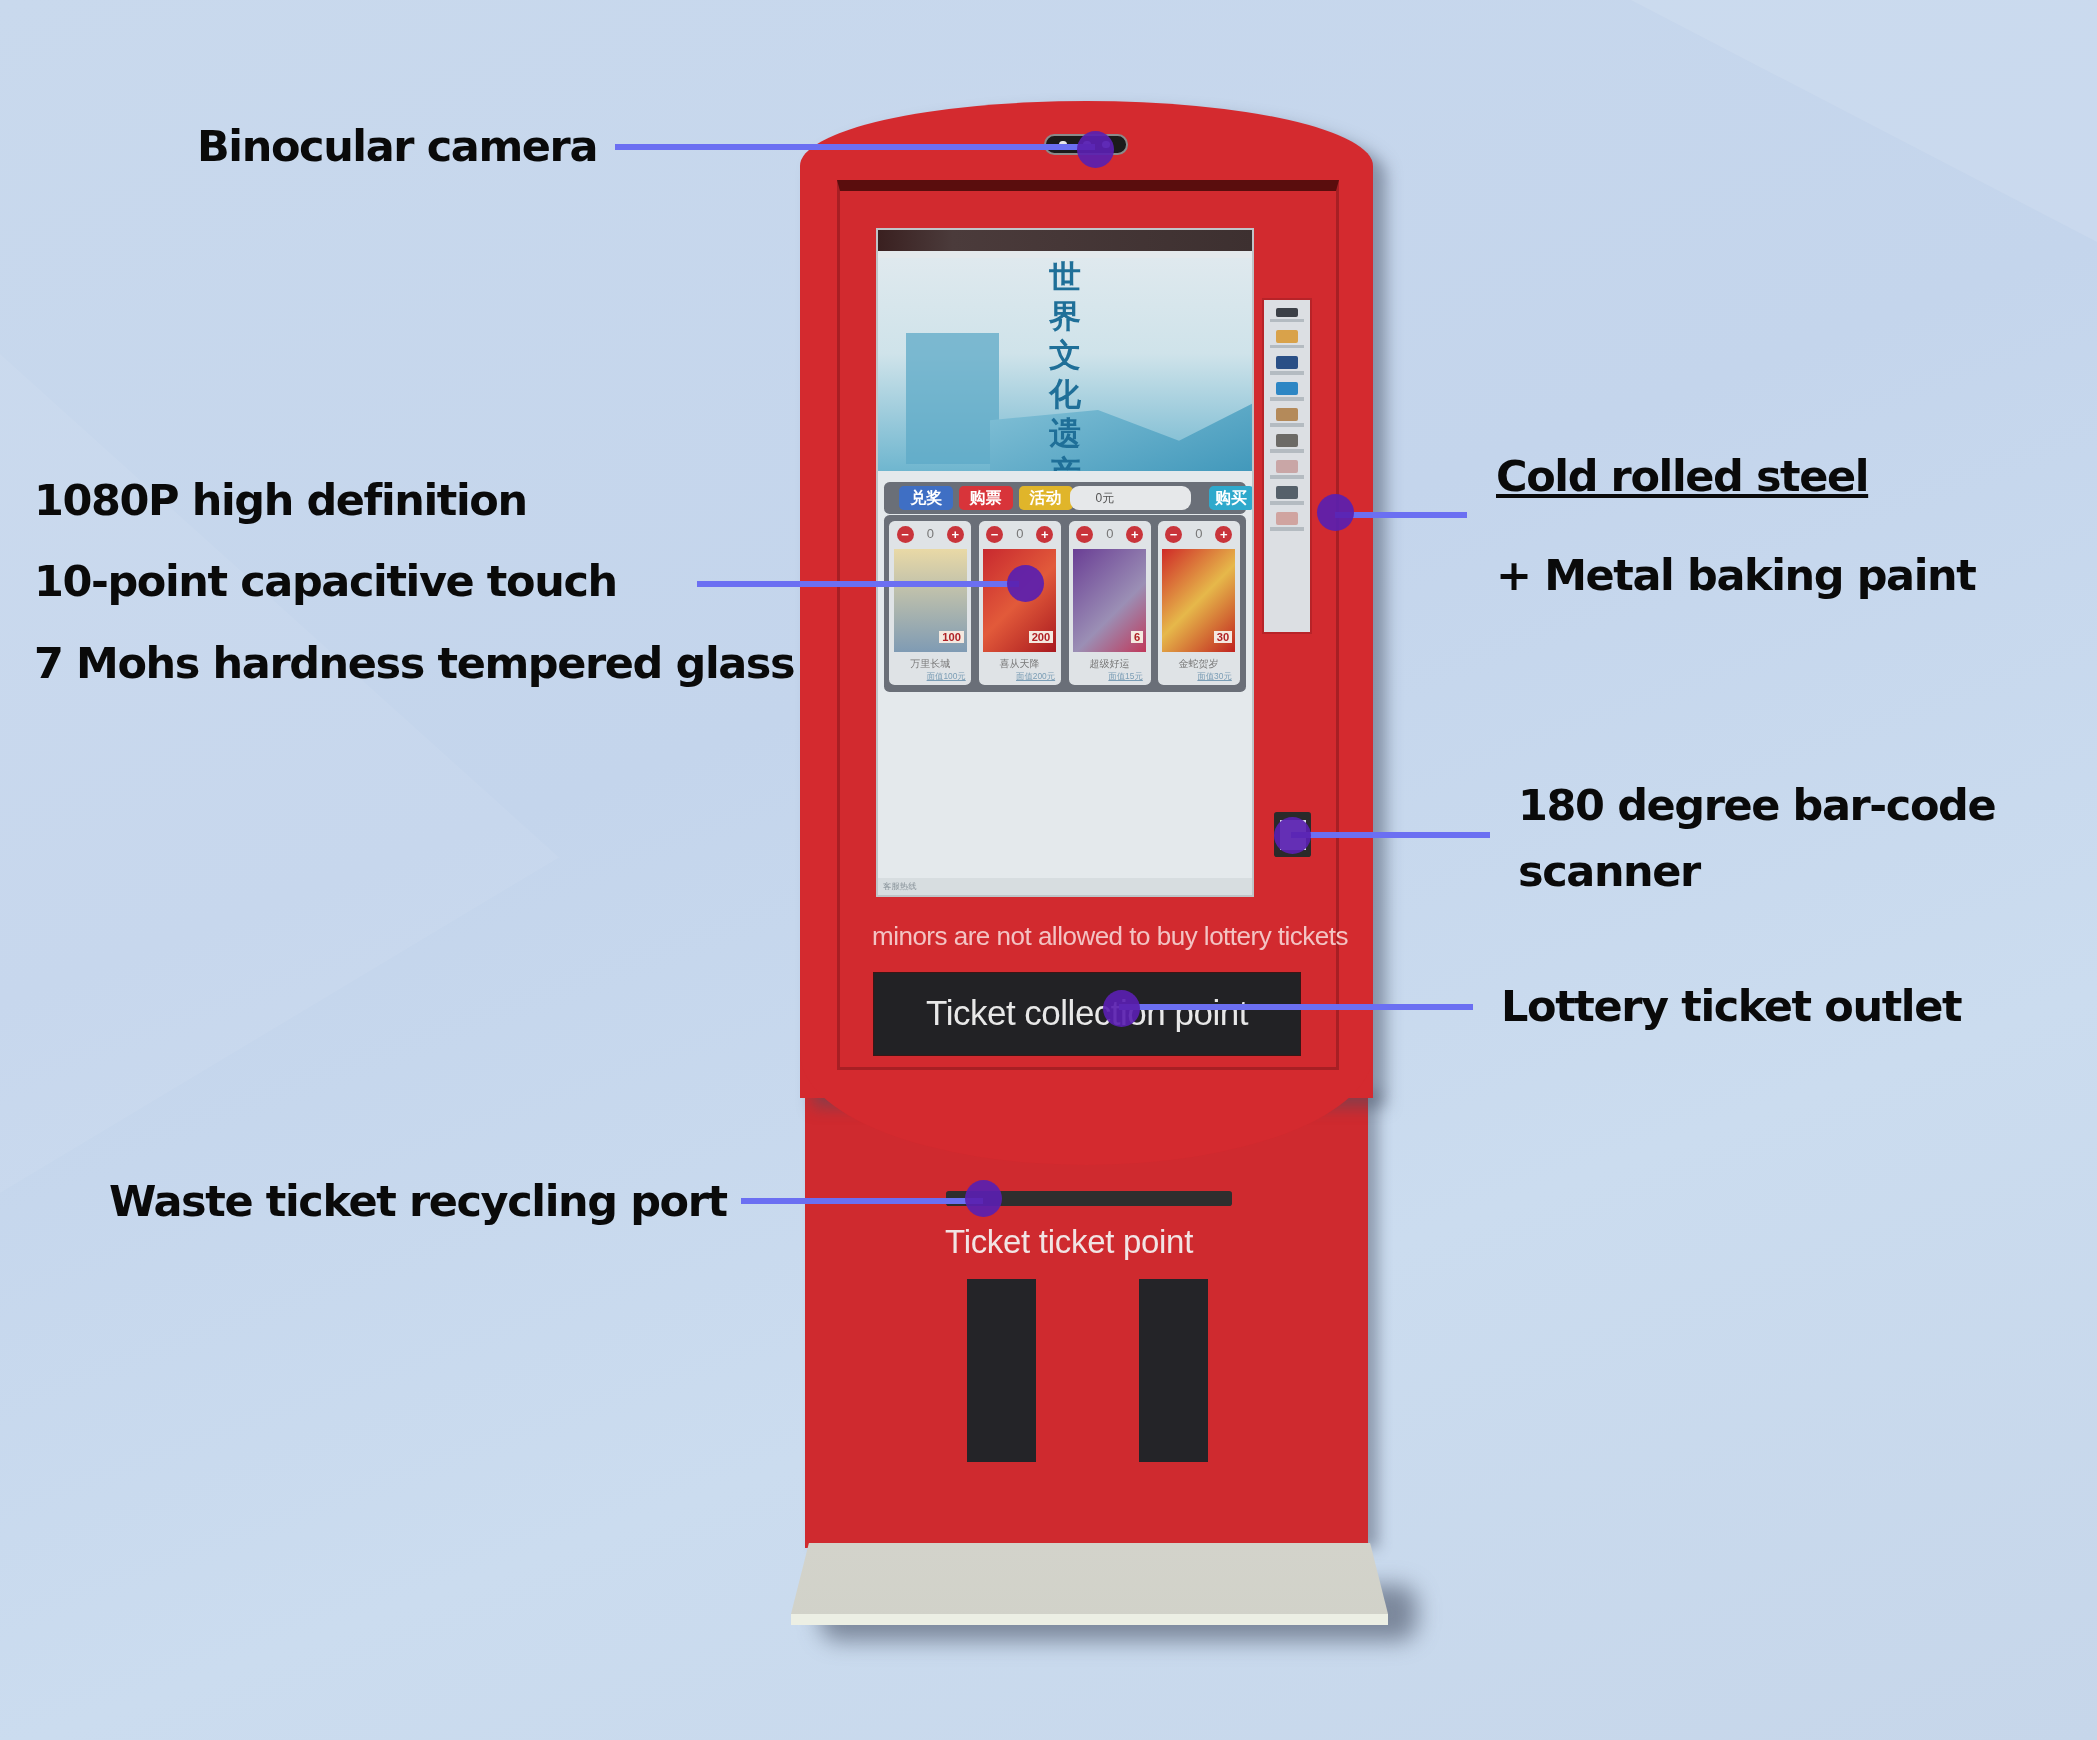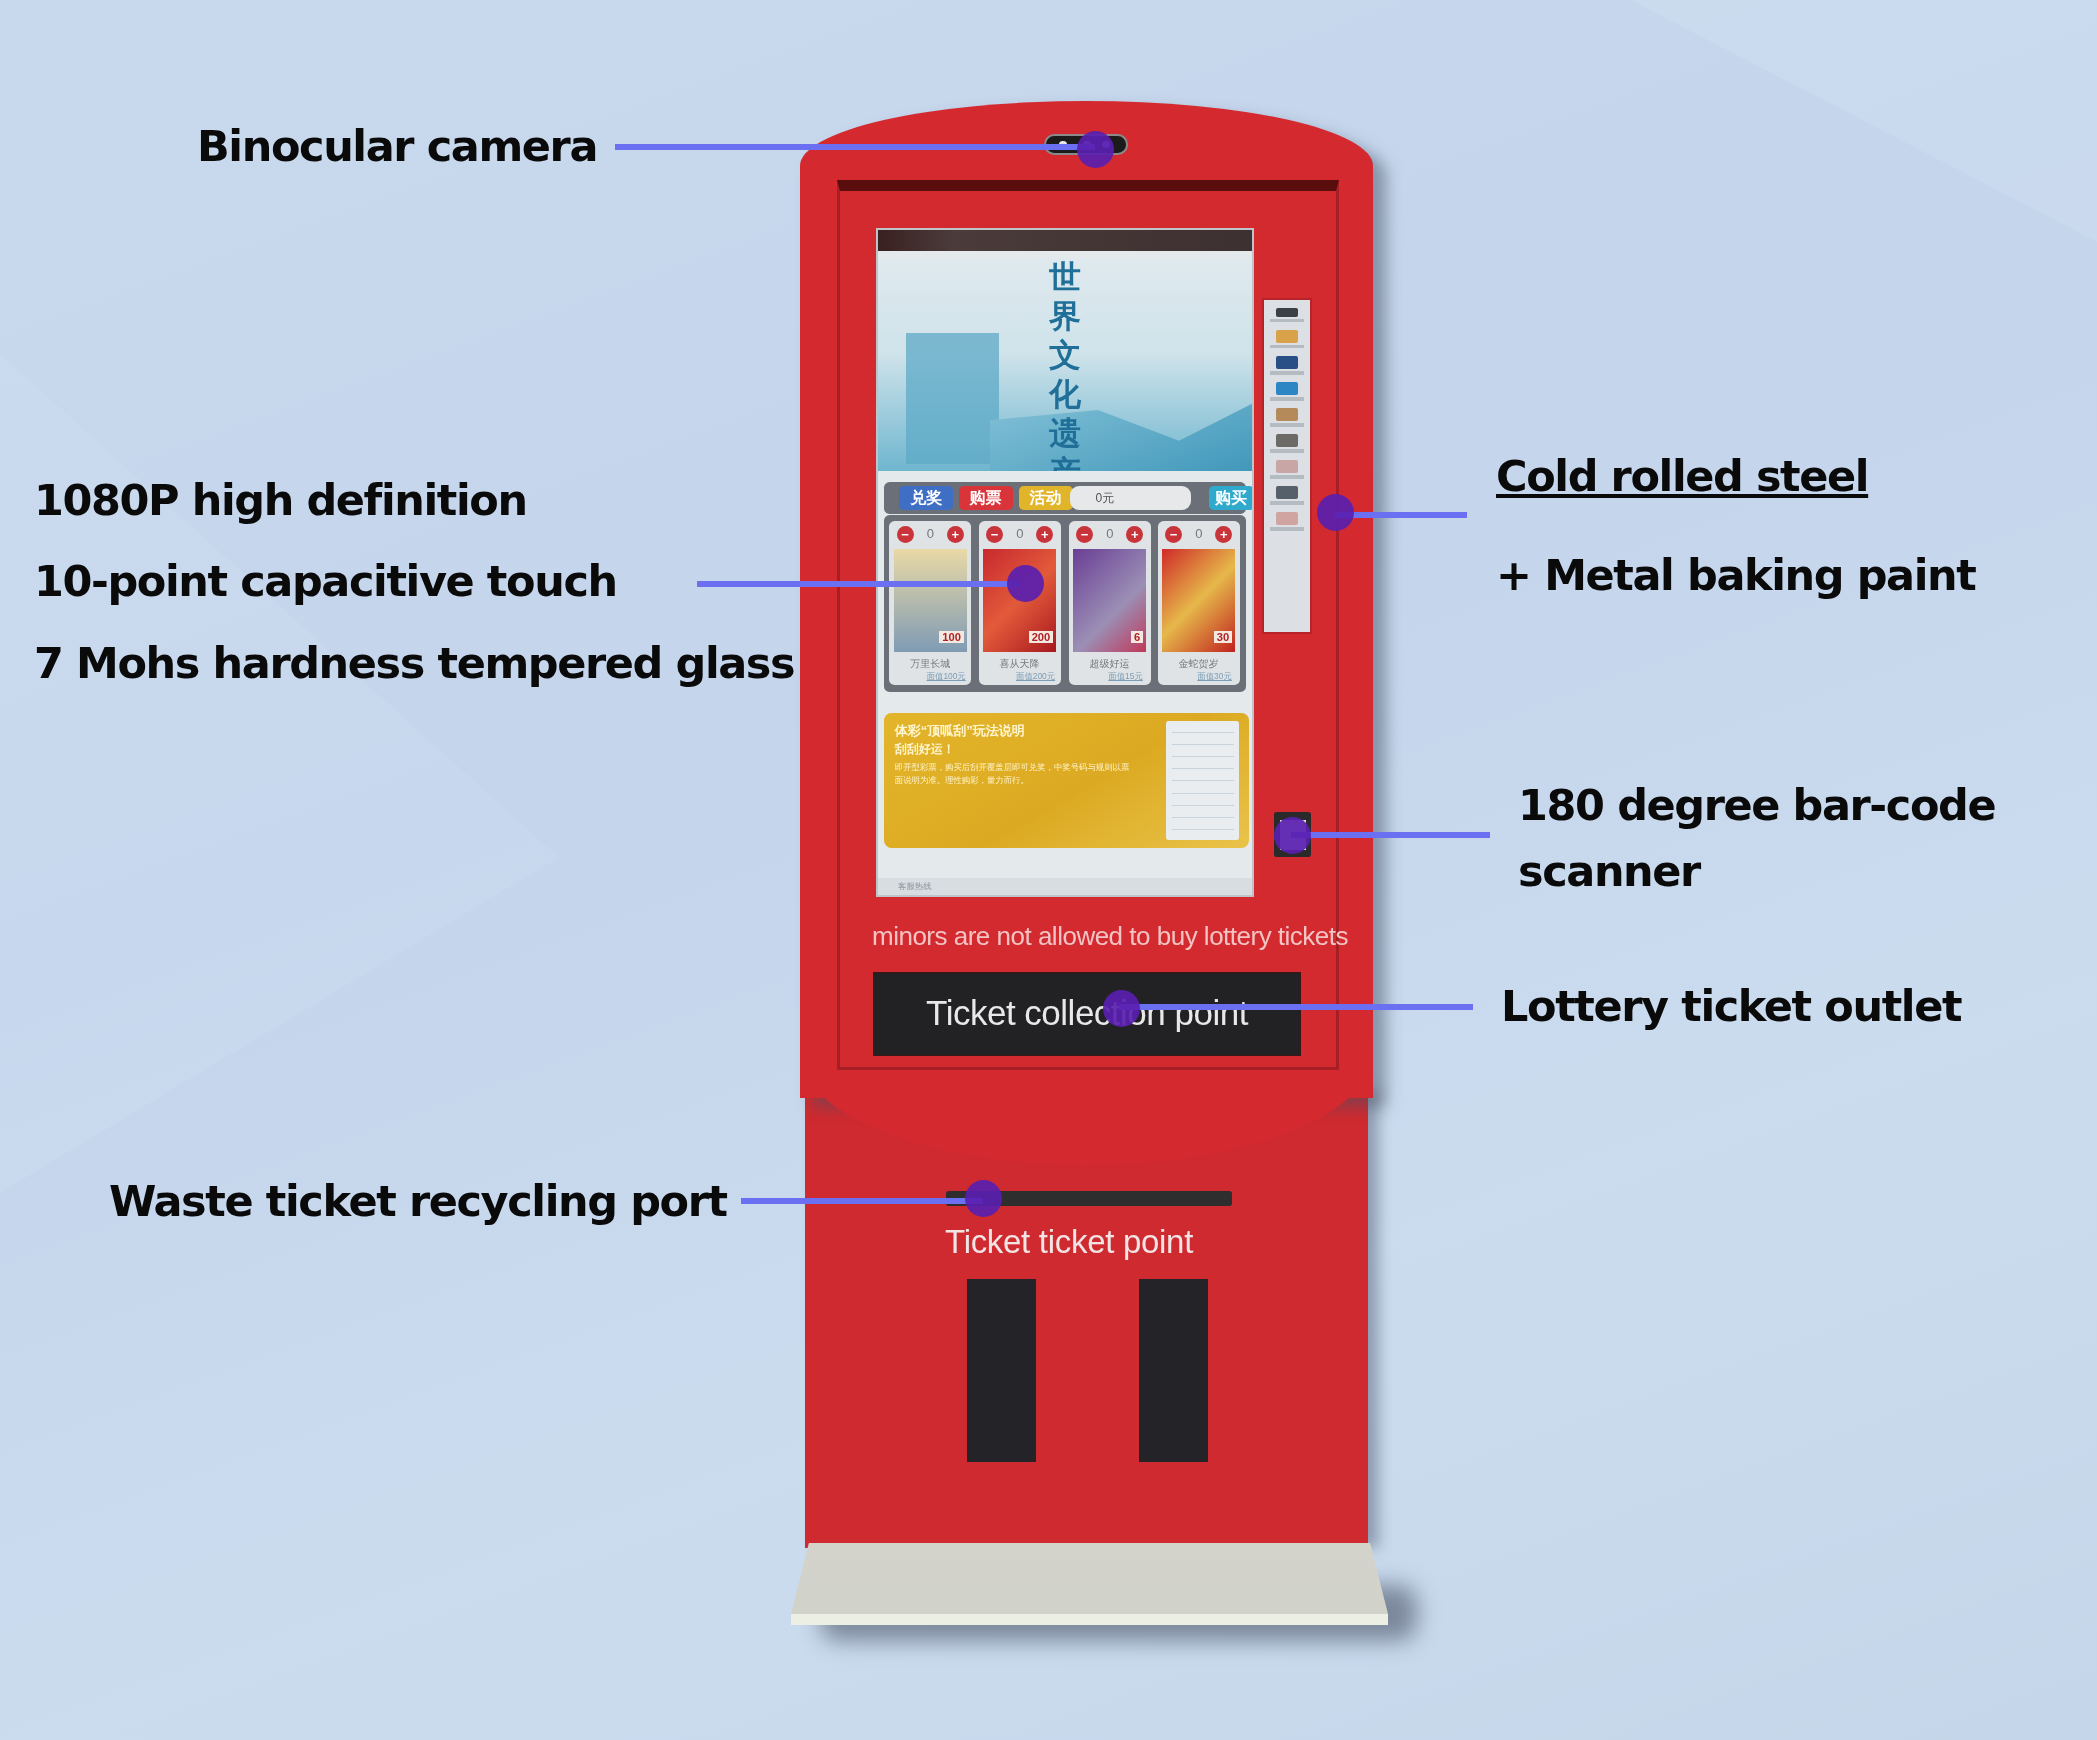--- a/index.html
+++ b/index.html
@@ -58,21 +58,21 @@
   .ticket-art { position:absolute; left:4.7px; top:28px; width:73px; height:103px; }
   .price { position:absolute; right:7.5px; top:110px; font-size:11.2px; font-weight:bold; color:#b02226; background:#f4e9e0; padding:0 2.8px; }
   .card-name { position:absolute; left:0; top:136px; width:100%; text-align:center; font-size:10px; color:#777; }
   .card-sub { position:absolute; left:16px; top:150px; width:100%; text-align:center; font-size:8.4px; color:#7a9db5;text-decoration:underline; }
   .promo { position:absolute; left:5.6px; top:483px; width:365px; height:135px; border-radius:7.5px; background:linear-gradient(150deg,#e3b52a 0%, #dcaa22 55%, #e9c34a 100%); }
   .promo-title { position:absolute; left:11.2px; top:9.3px; font-size:13px; color:#fff6d0; font-weight:bold; }
   .promo-sub { position:absolute; left:11.2px; top:28px; font-size:12px; color:#fff6d0; font-weight:bold; }
   .promo-body { position:absolute; left:11.2px; top:48px; width:242px; font-size:8.4px; line-height:13px; color:#fff3c8; }
   .promo-table { position:absolute; right:9.3px; top:7.5px; width:73px; height:119px; background:#e9edf0; border-radius:2.8px; }
   .promo-row { height:9.3px; margin:1.9px 5.6px; border-bottom:0.9px solid #c9d3dc; font-size:6.5px; color:#7f8f9e; }
-  .screen-footer { position:absolute; left:0; bottom:0; width:100%; height:17px; background:#d7dde0; font-size:8.4px; color:#8a949b; line-height:17px; padding-left:20px; box-sizing:border-box; }
+  .screen-footer { position:absolute; left:0; bottom:0; width:100%; height:17px; background:#d7dde0; font-size:8.4px; color:#8a949b; line-height:17px; padding-left:5px; box-sizing:border-box; }
   .side-strip { position:absolute; left:1262px; top:298px; width:50px; height:336px; background:#dcdfe3; border:2.8px solid #b72328; box-sizing:border-box; }
   .strip-icon { width:22.4px; height:13px; margin:7.5px auto 1.9px; border-radius:1.9px; }
   .strip-cap { width:34px; height:3.7px; margin:0 auto; background:#9aa3aa; opacity:0.6; }
   .scanner { position:absolute; left:1274px; top:812px; width:37px; height:45px; background:#2a2a2a; border-radius:2.8px; }
   .scanner-window { position:absolute; left:5.6px; top:7.5px; width:26px; height:30px; background:#d8dce8; }
   .notice { position:absolute; left:872px; top:921px; font-size:26px; color:#f3c3c3; letter-spacing:-0.5px; }
   .outlet { position:absolute; left:873px; top:972px; width:428px; height:84px; background:#222225; border:1.9px solid #3b1616; box-sizing:border-box; color:#e8e8e8; font-size:35px; text-align:center; line-height:80px; letter-spacing:-0.5px; }
   .recycle-slot { position:absolute; left:946px; top:1191px; width:286px; height:15px; background:#2e2e2e; border-radius:2.8px; }
   .recycle-caption { position:absolute; left:945px; top:1223px; font-size:33px; color:#f1e4e4; letter-spacing:-0.3px; }
   .slot { position:absolute; top:1279px; width:69px; height:183px; background:#242428; }
@@ -154,36 +154,20 @@
         <span class="step-val">0</span>
         <span class="step-btn" style="left:54px">+</span>
       </div>
       <div class="ticket-art" style="background:linear-gradient(135deg,#cf2a28,#e6b84a 50%,#c0221f)"></div>
       <span class="price">30</span>
       <div class="card-name">金蛇贺岁</div>
       <div class="card-sub">面值30元</div>
     </div>
   </div>
 
-  <div class="promo">
-    <div class="promo-title">体彩“顶呱刮”玩法说明</div>
-    <div class="promo-sub">刮刮好运！</div>
-    <div class="promo-body">即开型彩票，购买后刮开覆盖层即可兑奖，中奖号码与规则以票面说明为准。理性购彩，量力而行。</div>
-    <div class="promo-table">
-      <div class="promo-row"></div>
-        <div class="promo-row"></div>
-        <div class="promo-row"></div>
-      <div class="promo-row"></div>
-        <div class="promo-row"></div>
-        <div class="promo-row"></div>
-      <div class="promo-row"></div>
-        <div class="promo-row"></div>
-        <div class="promo-row"></div>
-    </div>
-  </div>
   <div class="screen-footer">客服热线</div>
 </div>
 
 <div class="side-strip">
   <div class="strip-icon" style="background:#3b3f46;height:9.3px"></div>
     <div class="strip-cap"></div>
   <div class="strip-icon" style="background:#d9a24a"></div>
     <div class="strip-cap"></div>
   <div class="strip-icon" style="background:#2a4f86"></div>
     <div class="strip-cap"></div>

